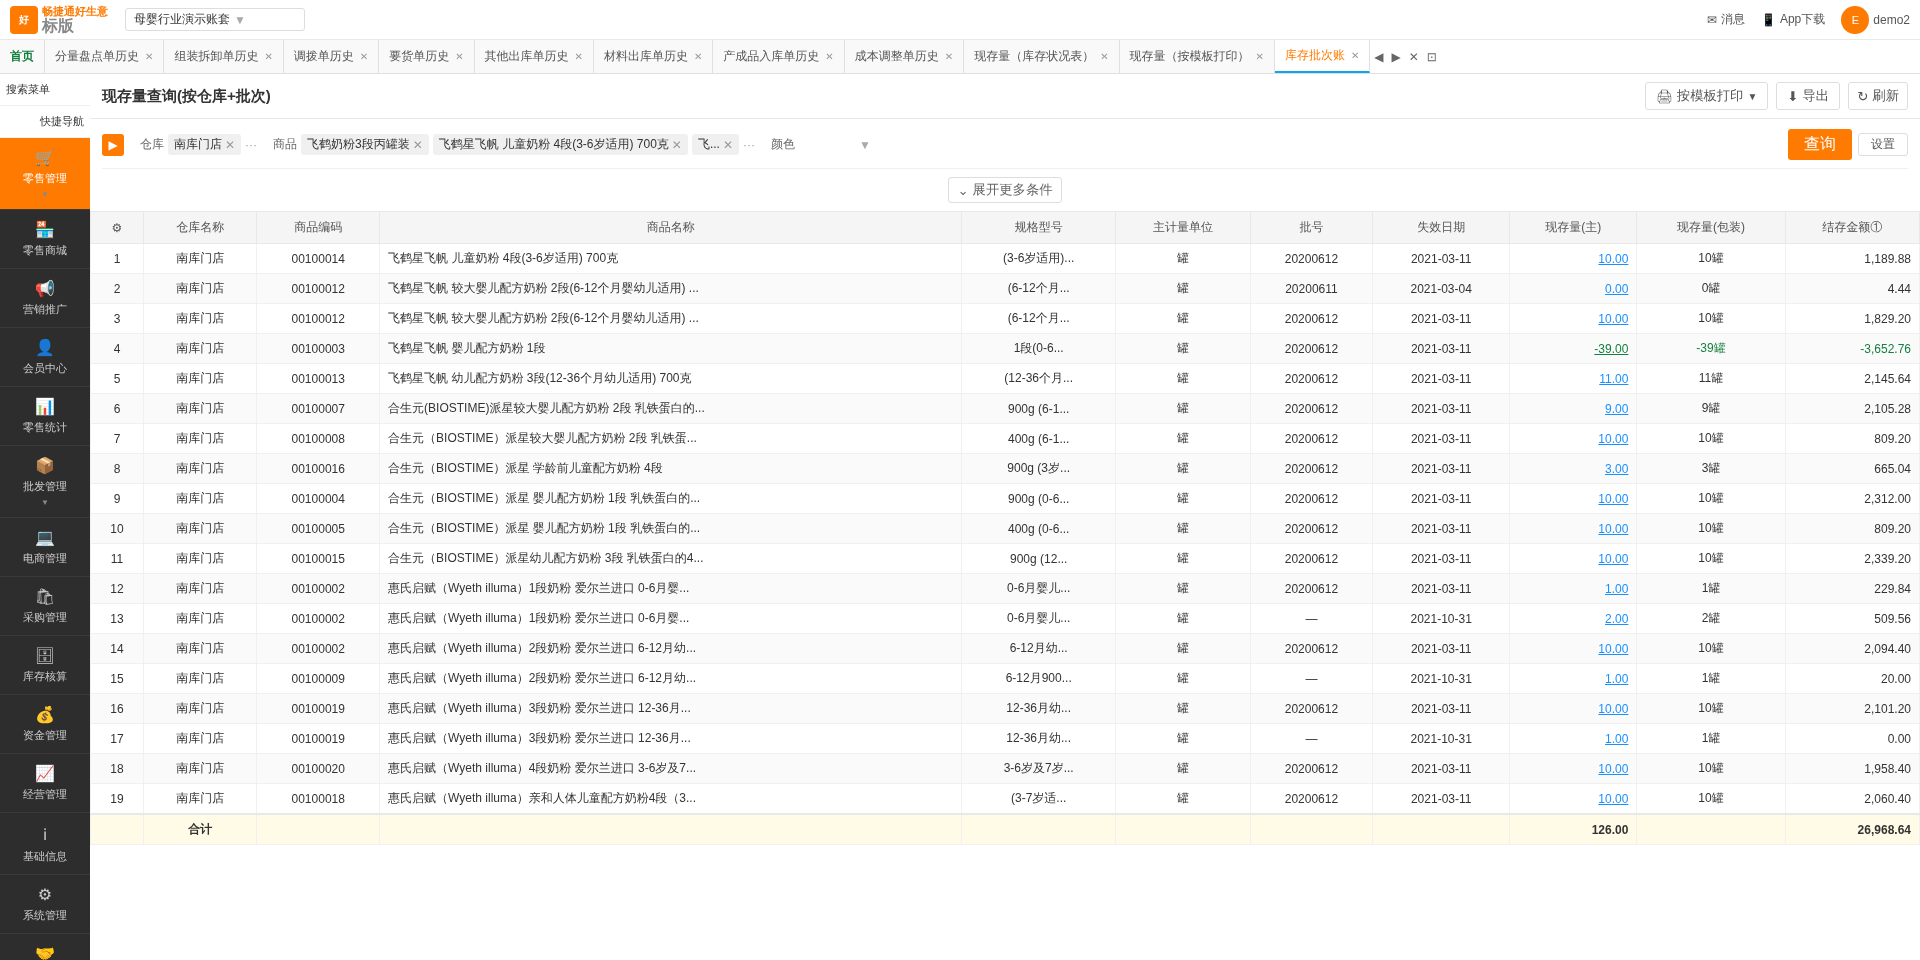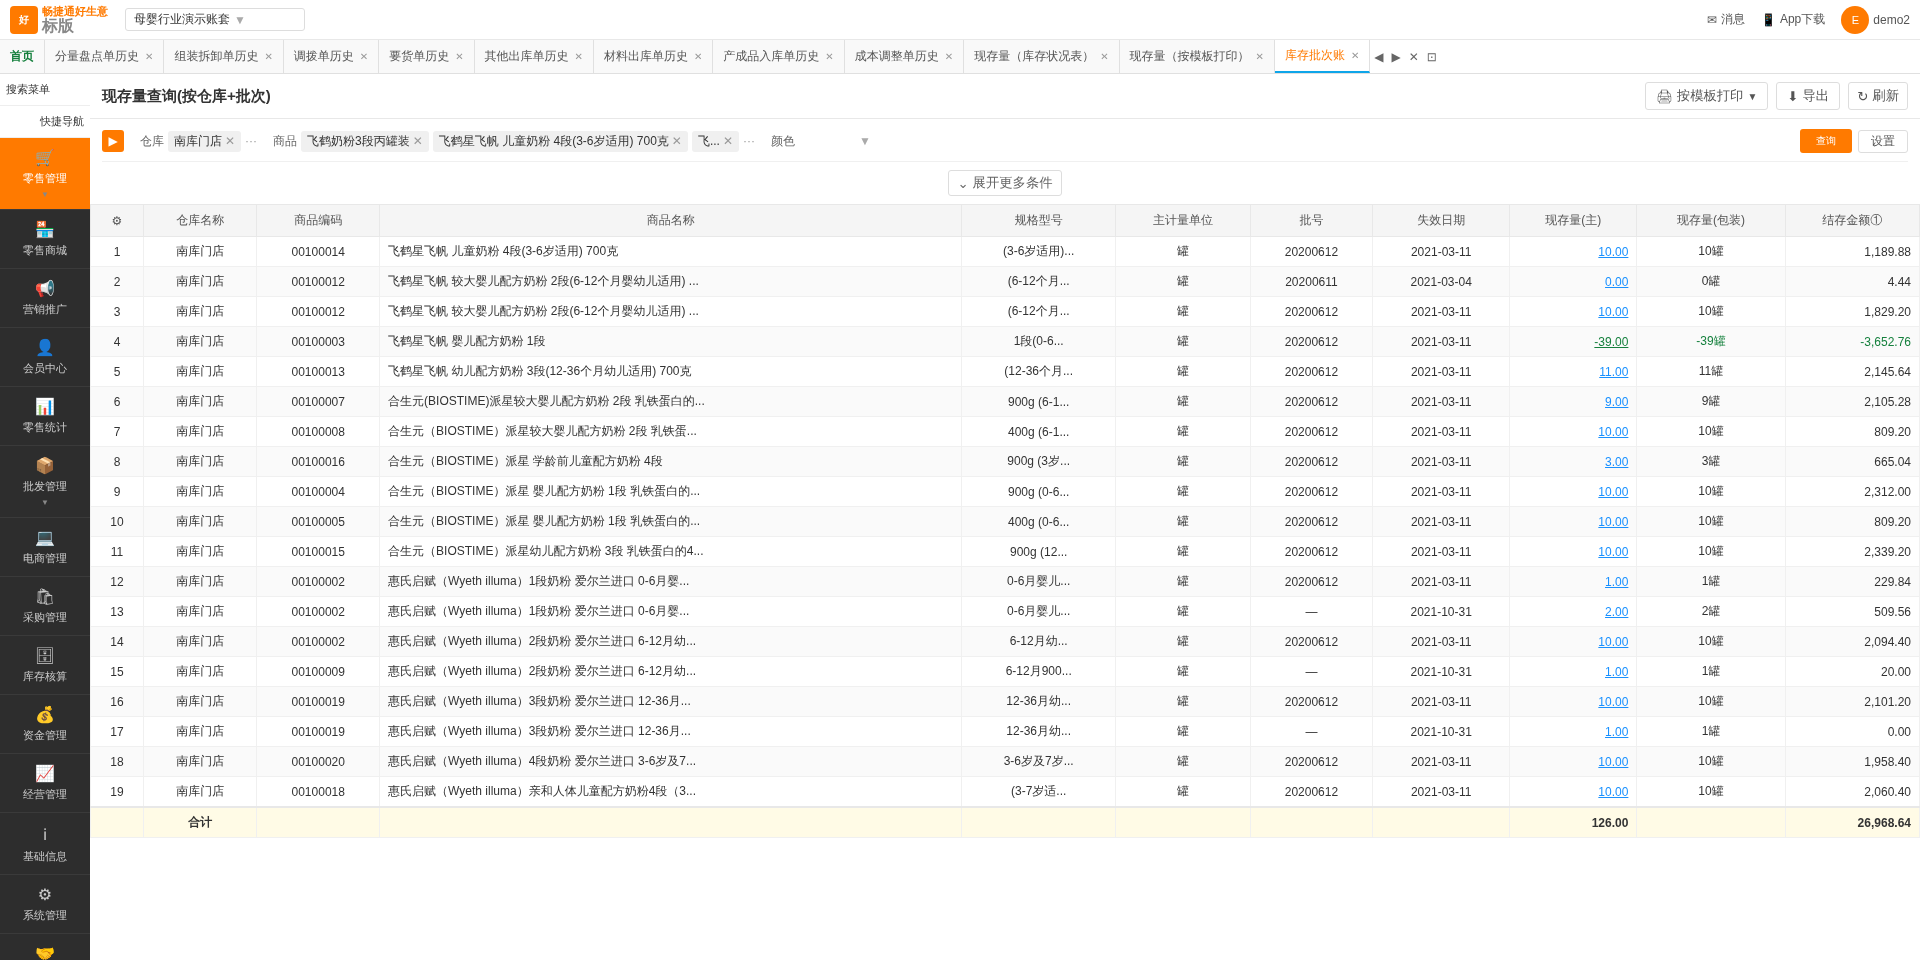--- a/index.html
+++ b/index.html
@@ -84,21 +84,21 @@
     }
     .filter-tag .close { color: #999; cursor: pointer; }
     .filter-more { color: #999; cursor: pointer; }
     .expand-btn {
       display: flex; align-items: center; gap: 4px; color: #666; cursor: pointer;
       border: 1px solid #ddd; border-radius: 3px; padding: 3px 8px; background: #fff;
       margin: 4px auto;
     }
     .btn-orange {
       background: #ff7a00; color: #fff; border: none; border-radius: 3px;
-      padding: 5px 16px; cursor: pointer; font-size: 10px;
+      padding: 5px 16px; cursor: pointer; font-size: 16px;
     }
     .btn-white {
       background: #fff; color: #555; border: 1px solid #ddd; border-radius: 3px;
       padding: 2px 12px; cursor: pointer; font-size: 12px;
     }
     .expand-arrow {
       width: 22px; height: 22px; background: #ff7a00; border-radius: 3px;
       display: flex; align-items: center; justify-content: center; color: #fff;
       cursor: pointer; font-size: 12px;
     }

